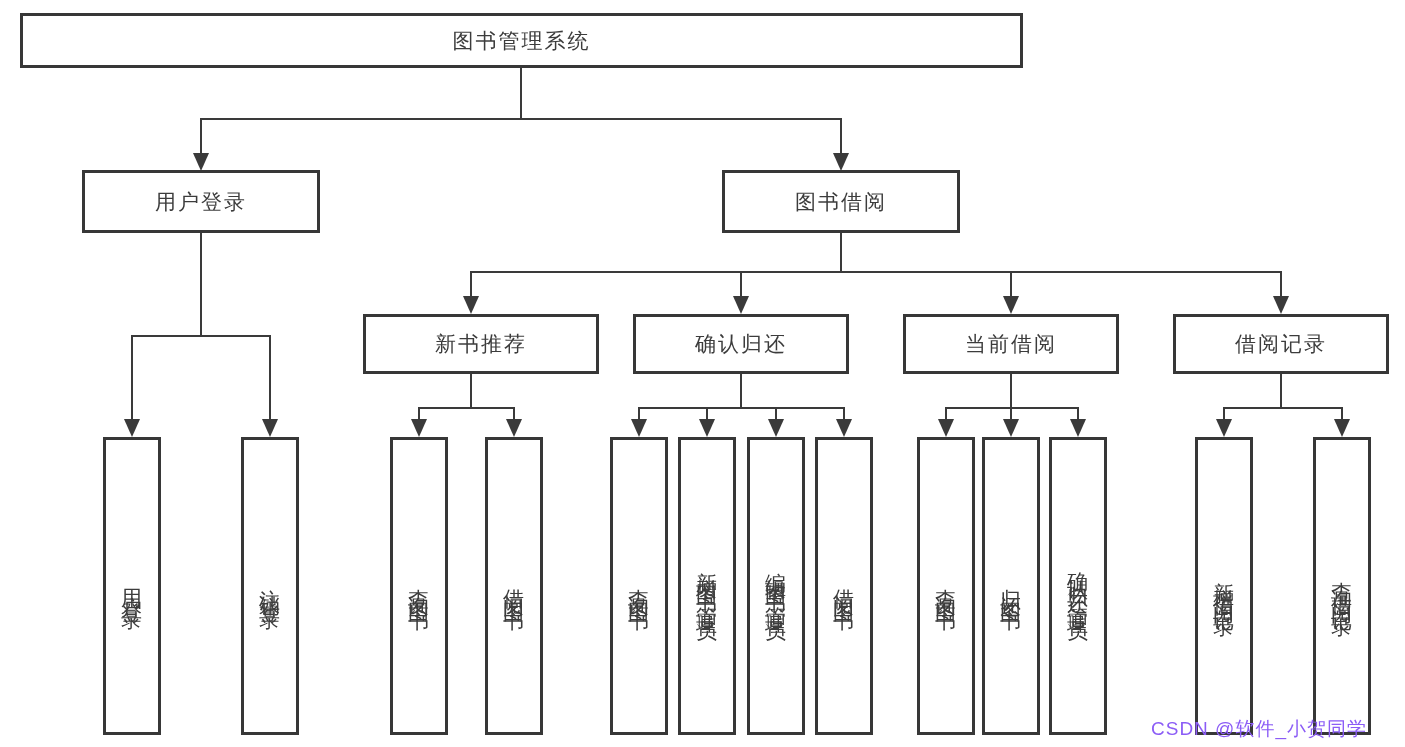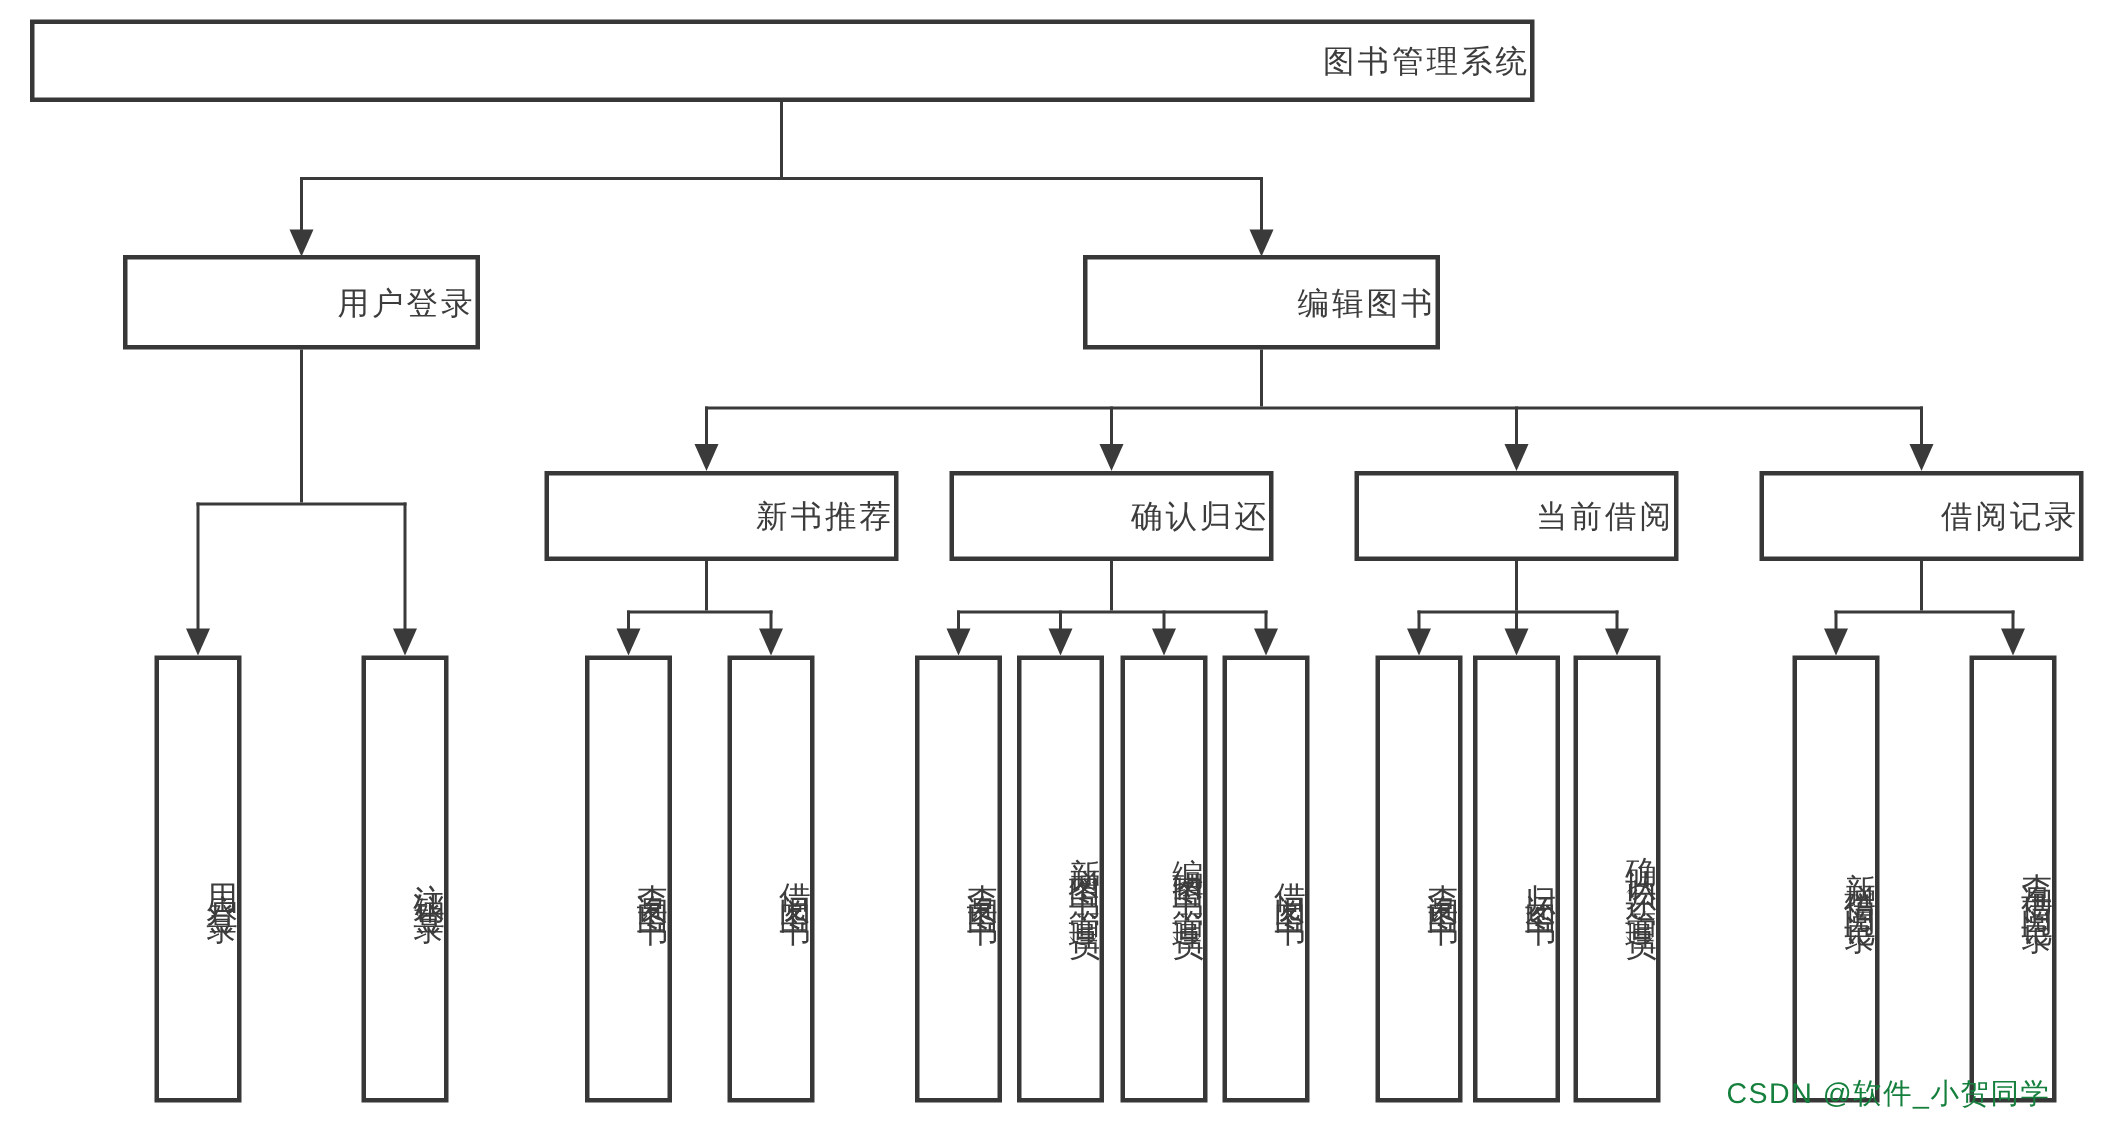--- a/index.html
+++ b/index.html
@@ -17,38 +17,38 @@
   .ah{position:absolute;width:0;height:0;
       border-left:8px solid transparent;
       border-right:8px solid transparent;
       border-top:18px solid #3a3a3a;}
   
   .box{
     position:absolute;
     border:3px solid #373737;
     background:#ffffff;
     box-sizing:border-box;
-    display:flex;align-items:center;justify-content:flex-end;
+    display:flex;align-items:center;justify-content:center;
     color:#3c3c3c;
   }
   .hbox{font-size:21px;letter-spacing:2px;}
   .leaf{top:437px;width:58px;height:298px;}
   .vtext{
     writing-mode:vertical-rl;
     text-orientation:mixed;
     font-size:21px;
     letter-spacing:7px;
     line-height:1;
     white-space:nowrap;
   }
   .watermark{
     position:absolute;
     left:1151px;top:716px;
     font-size:19px;
-    color:#15803d;
+    color:#8b5cf6;
     letter-spacing:1px;
     white-space:nowrap;
   }
 </style>
 </head>
 <body>
 
 <div id="canvas">
 
   <div class="box hbox" style="left:20px;top:13px;width:1003px;height:55px">
@@ -59,21 +59,21 @@
   <div class="hl" style="left:200px;top:118px;width:642px"></div>
   <div class="vl" style="left:200px;top:118px;height:37px"></div>
   <div class="ah" style="left:193px;top:153px"></div>
   <div class="vl" style="left:840px;top:118px;height:37px"></div>
   <div class="ah" style="left:833px;top:153px"></div>
 
   <div class="box hbox" style="left:82px;top:170px;width:238px;height:63px">
     <span>用户登录</span>
   </div>
   <div class="box hbox" style="left:722px;top:170px;width:238px;height:63px">
-    <span>编辑图书</span>
+    <span>图书借阅</span>
   </div>
 
   <div class="vl" style="left:200px;top:233px;height:102px"></div>
   <div class="hl" style="left:131px;top:335px;width:140px"></div>
   <div class="vl" style="left:131px;top:335px;height:86px"></div>
   <div class="ah" style="left:124px;top:419px"></div>
   <div class="vl" style="left:269px;top:335px;height:86px"></div>
   <div class="ah" style="left:262px;top:419px"></div>
 
   <div class="vl" style="left:840px;top:233px;height:38px"></div>

